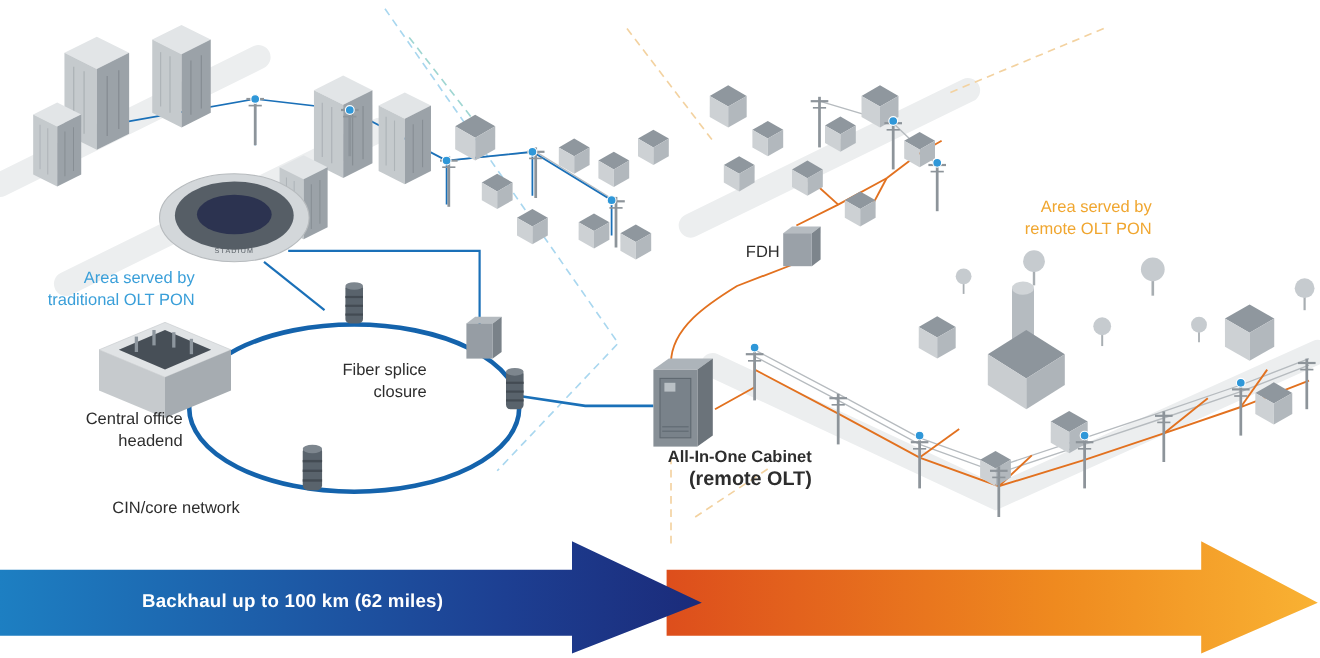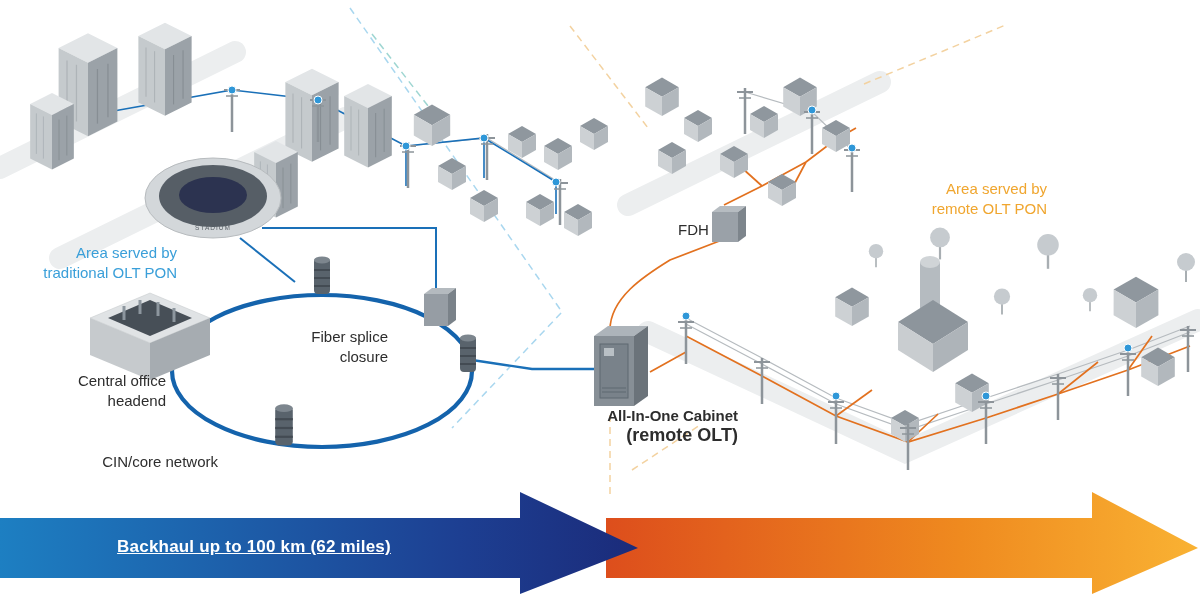--- a/index.html
+++ b/index.html
@@ -267,16 +267,16 @@
 <div class="lbl" style="left:678px;top:220px;width:36px;text-align:left;">FDH</div>
 
 <div class="lbl orange" style="left:877px;top:179px;width:170px;">Area served by
 remote OLT PON</div>
 
 <div class="lbl bold" style="left:518px;top:406px;width:220px;">All-In-One Cabinet</div>
 
 <div class="lbl bold small" style="left:518px;top:424px;width:220px;">(remote OLT)</div>
 
 
-<div class="arrow-lbl" style="left:56px;top:537px;width:396px;text-decoration:underline;">Backhaul up to 100 km (62 miles)</div>
+<div class="arrow-lbl" style="left:68px;top:537px;width:396px;">Backhaul up to 100 km (62 miles)</div>
 
 
 </div>
 
 </body></html>

